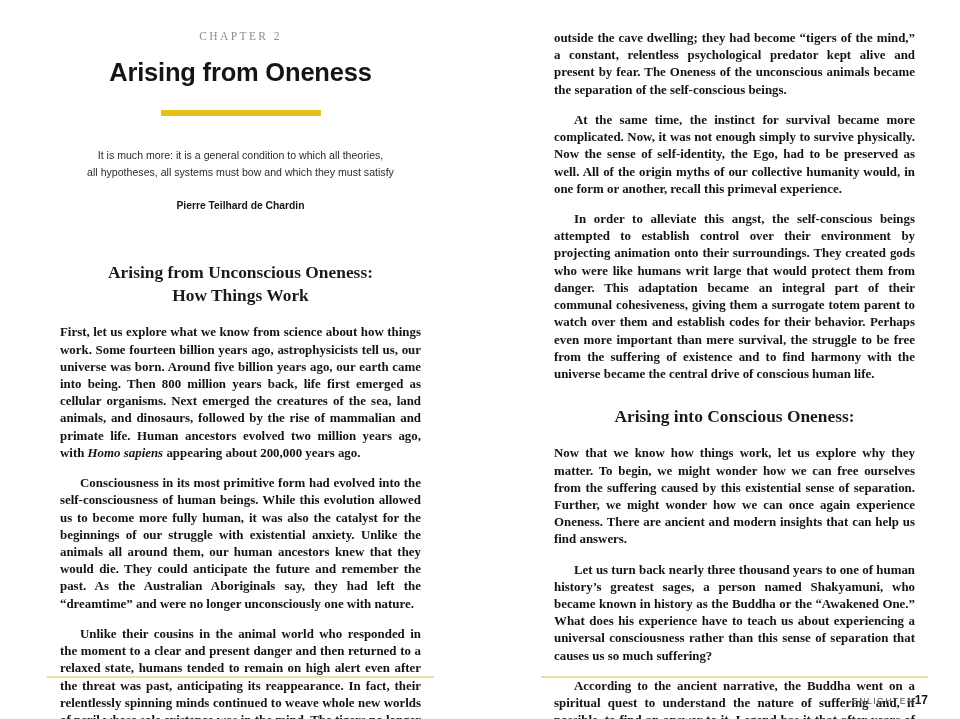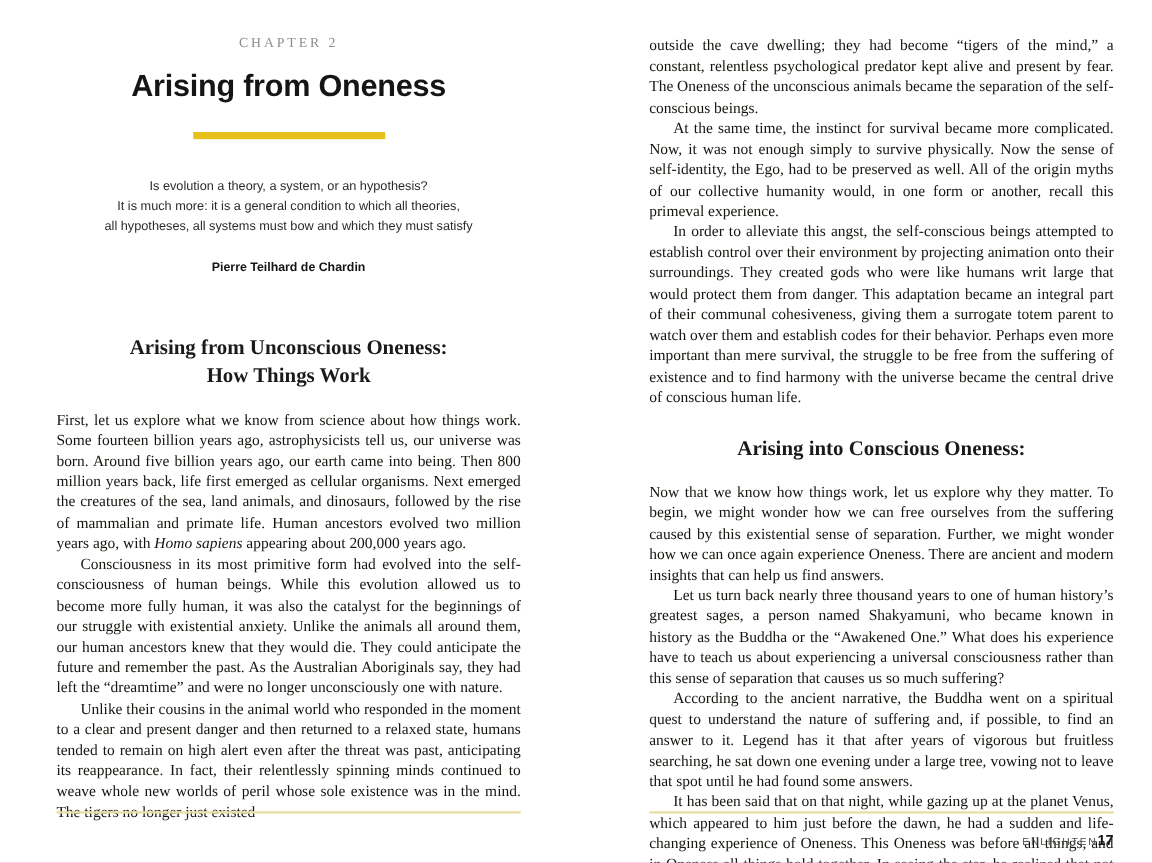--- a/index.html
+++ b/index.html
@@ -13,21 +13,21 @@
     height: 719px;
     overflow: hidden;
     font-family: "Liberation Serif", serif;
     color: #15130f;
   }
 
   #spread {
     position: relative;
     width: 960px;
     height: 719px;
-    background: #ec4899;
+    background: #bef264;
     display: flex;
   }
 
   .page {
     position: relative;
     height: 719px;
     box-sizing: border-box;
     background: #ffffff;
   }
   .page-left  { width: 480px; padding: 0 46px 0 47px; }
@@ -94,28 +94,29 @@
   .section-head .sh-line { display: block; }
 
   .left-section-head  { margin-top: 46px; }
   .right-section-head { margin-top: 22px; }
 
   
   .body-block { margin-top: 17px; }
   .right-body-top { margin-top: 30px; }
 
   p.bodytext {
-    margin: 0;
+    margin: 13px;
     font-family: "Liberation Serif", serif;
     font-size: 12.9px;
     line-height: 1.335;
     text-align: justify;
     text-justify: inter-word;
     color: #16140f;
     hyphens: none;
+    font-weight: bold;
   }
   p.bodytext + p.bodytext { text-indent: 1.55em; }
   p.bodytext.no-indent { text-indent: 0; }
   p.bodytext.indent { text-indent: 1.55em; }
   .ital { font-style: italic; }
 
   
   .footer-rule {
     position: absolute;
     left: 47px;
@@ -154,21 +155,20 @@
 
   <div class="page page-left">
 
     <div class="chapter-opener">
       <div class="chapter-eyebrow">CHAPTER 2</div>
       <h1 class="chapter-title">Arising from Oneness</h1>
       <div class="accent-rule"></div>
     </div>
 
     <div class="epigraph">
-      <span class="epigraph-line">Is evolution a theory, a system, or an hypothesis?</span>
       <span class="epigraph-line">It is much more: it is a general condition to which all theories,</span>
       <span class="epigraph-line">all hypotheses, all systems must bow and which they must satisfy</span>
       <div class="epigraph-attrib">Pierre Teilhard de Chardin</div>
     </div>
 
     <h2 class="section-head left-section-head">
       <span class="sh-line">Arising from Unconscious Oneness:</span>
       <span class="sh-line">How Things Work</span>
     </h2>
 

